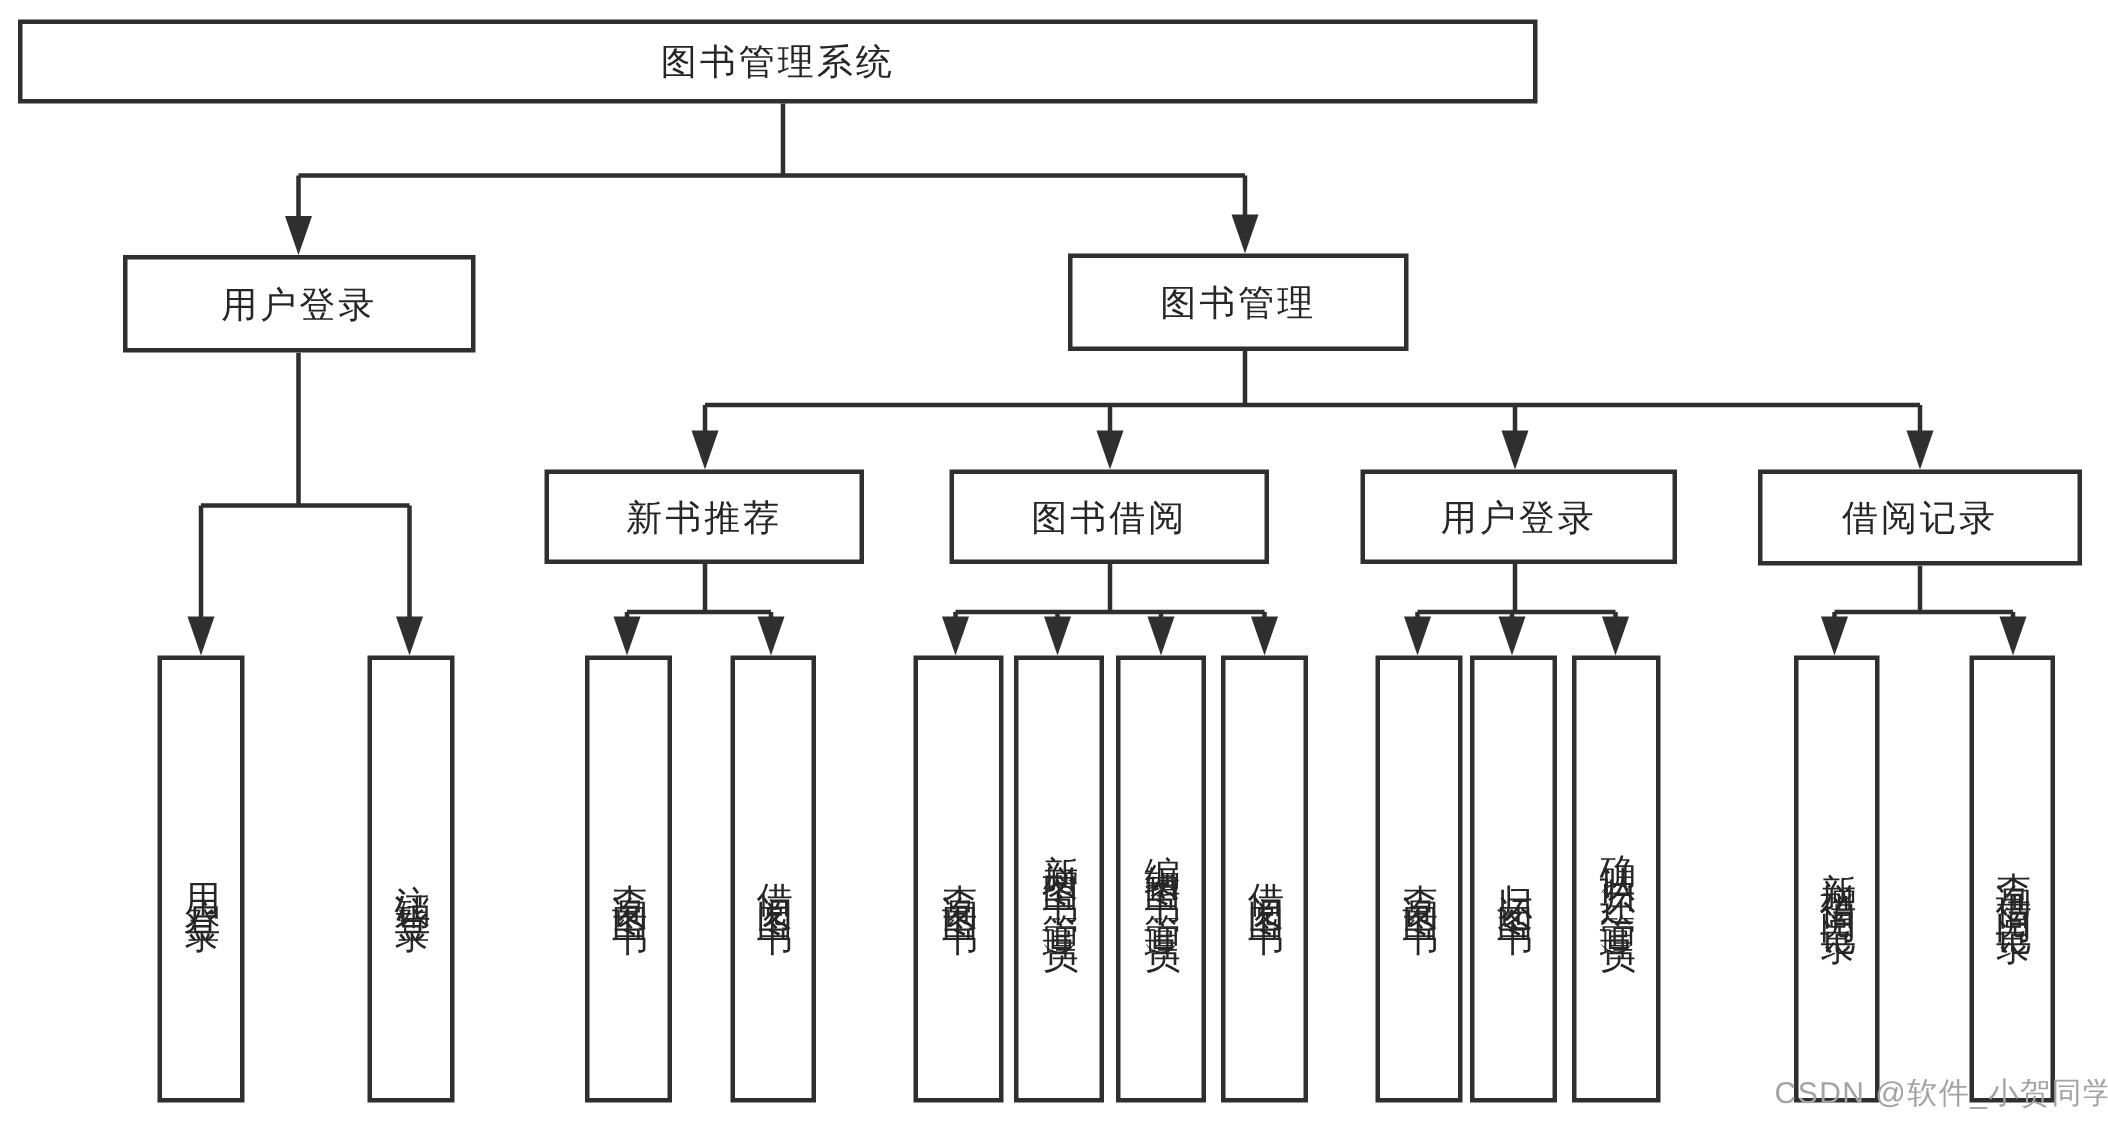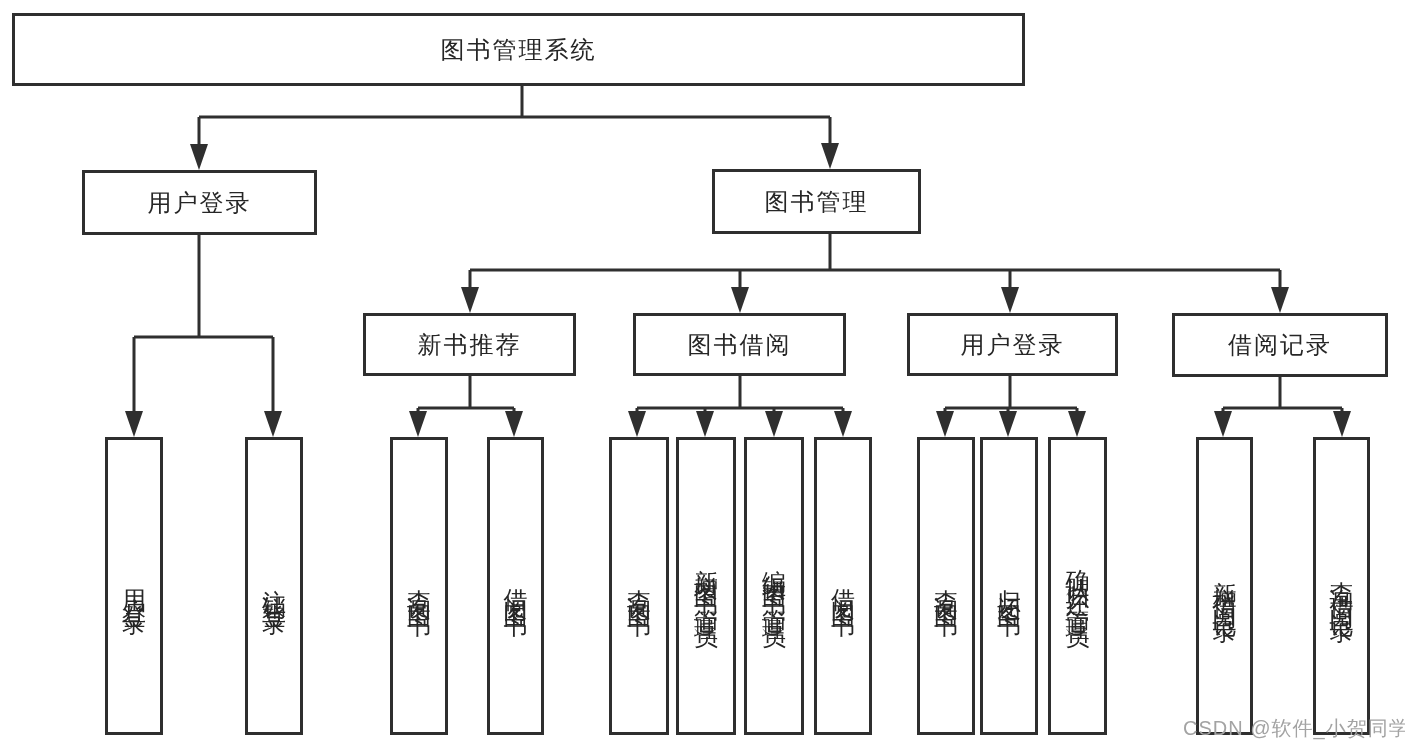--- a/index.html
+++ b/index.html
@@ -31,23 +31,23 @@
   .hnode { font-size: 24px; letter-spacing: 2px; }
   .leaf  { font-size: 24px; }
   .leaf .vtext {
     writing-mode: vertical-rl;
     text-orientation: mixed;
     letter-spacing: 8px;
     line-height: 1;
     white-space: nowrap;
   }
   
-  .n-root   { left: 12px;   top: 13px;  width: 1013px; height: 73px; }
+  .n-root   { left: 12px;   top: 13px;  width: 1013px; height: 56px; }
   .n-l2-0   { left: 82px;   top: 170px; width: 235px;  height: 65px; }
-  .n-l2-1   { left: 712px;  top: 169px; width: 209px;  height: 65px; text-align: center; }
+  .n-l2-1   { left: 712px;  top: 169px; width: 227px;  height: 65px; text-align: center; }
   .n-l3-0   { left: 363px;  top: 313px; width: 213px;  height: 63px; }
   .n-l3-1   { left: 633px;  top: 313px; width: 213px;  height: 63px; }
   .n-l3-2   { left: 907px;  top: 313px; width: 211px;  height: 63px; }
   .n-l3-3   { left: 1172px; top: 313px; width: 216px;  height: 64px; }
   .leaf     { top: 437px; height: 298px; }
   .n-leaf-0  { left: 105px;  width: 58px; }
   .n-leaf-1  { left: 245px;  width: 58px; }
   .n-leaf-2  { left: 390px;  width: 58px; }
   .n-leaf-3  { left: 487px;  width: 57px; }
   .n-leaf-4  { left: 609px;  width: 60px; }

